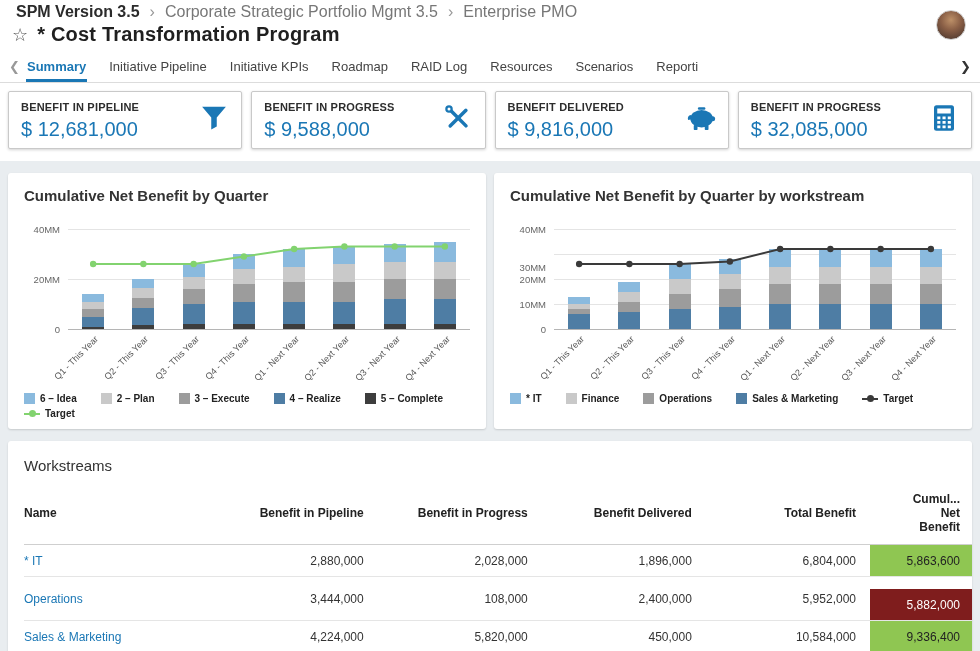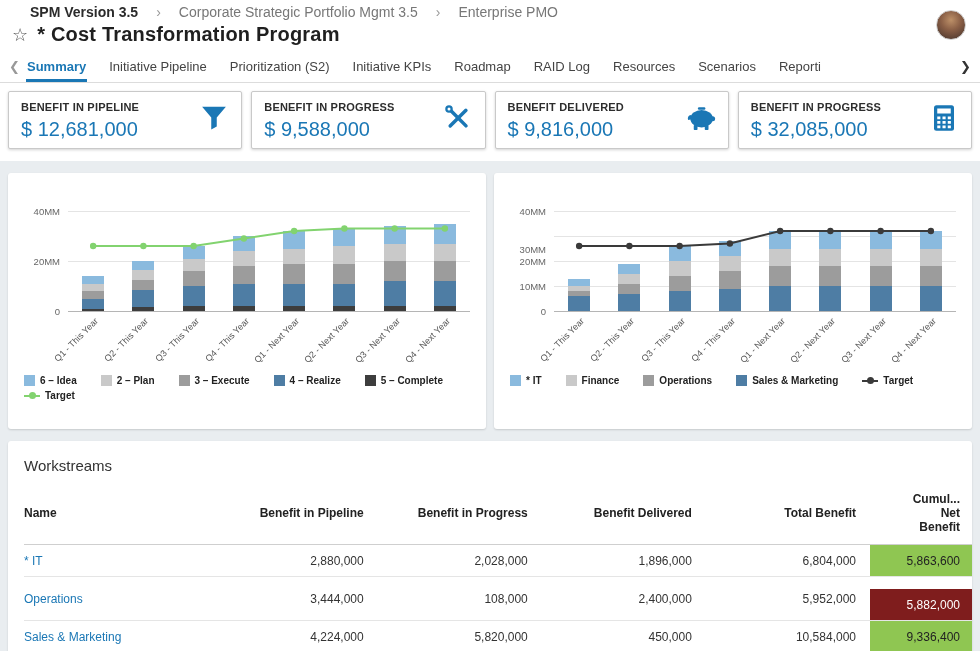--- a/index.html
+++ b/index.html
@@ -4,21 +4,21 @@
 <style>
   * { box-sizing: border-box; margin: 0; padding: 0; }
   html,body { width: 980px; height: 651px; overflow: hidden; }
   body {
     font-family: "Liberation Sans", "DejaVu Sans", sans-serif;
     background: #e9edf0;
     color: #333;
     position: relative;
   }
   .top { background: #fff; position: relative; }
-  .breadcrumb { padding: 5px 30px 0; font-size: 14px; color: #777; display: flex; gap: 18px; align-items: center; height: 19px; }
+  .breadcrumb { padding: 5px 16px 0; font-size: 16px; color: #777; display: flex; gap: 10px; align-items: center; height: 19px; }
   .breadcrumb .crumb { cursor: pointer; }
   .breadcrumb .crumb:first-child { color: #2b2b2b; font-weight: bold; }
   .breadcrumb .sep { color: #999; }
   .avatar {
     position: absolute; top: 10px; right: 14px; width: 30px; height: 30px; border-radius: 50%;
     background: radial-gradient(circle at 50% 32%, #bd9068 0%, #8a5f46 42%, #41302a 100%);
     border: 1px solid #d0d0d0; cursor: pointer;
   }
   .title-row { display: flex; align-items: center; padding: 3px 12px 6px; height: 34px; }
   .star { font-size: 18px; color: #555; margin-right: 9px; cursor: pointer; line-height: 1; }
@@ -87,21 +87,20 @@
     <div class="avatar" title=""></div>
     <div class="title-row">
       <span class="star">☆</span>
       <h1>* Cost Transformation Program</h1>
     </div>
     <div class="tabs">
       <span class="tab-chev left">❮</span>
       <div class="tab-items">
           <div class="tab active">Summary</div>
           <div class="tab">Initiative Pipeline</div>
-          <div class="tab">Prioritization (S2)</div>
           <div class="tab">Initiative KPIs</div>
           <div class="tab">Roadmap</div>
           <div class="tab">RAID Log</div>
           <div class="tab">Resources</div>
           <div class="tab">Scenarios</div>
           <div class="tab">Reporti</div>
         </div>
       <span class="tab-chev right">❯</span>
     </div>
     <div class="kpi-row">
@@ -151,20 +150,21 @@
                 <rect x="10.8" y="18" width="2.5" height="2.2"></rect>
                 <rect x="15" y="18" width="2.5" height="2.2"></rect>
               </g>
             </svg></div>
         </div>
       </div>
   </div>
 
   <div class="charts-row">
     <div class="chart-panel">
+      <div class="chart-title">Cumulative Net Benefit by Quarter</div>
       <div class="chart-body">
         <div class="y-axis">
             <div class="y-label" style="top: 100px;">0</div>
             <div class="y-label" style="top: 50px;">20MM</div>
             <div class="y-label" style="top: 0px;">40MM</div>
           </div>
         <div class="plot">
             <div class="gridline zero" style="top: 100px;"></div>
             <div class="gridline" style="top: 50px;"></div>
             <div class="gridline" style="top: 0px;"></div>
@@ -268,20 +268,21 @@
             <span class="legend-swatch" style="background: rgb(61, 61, 61);"></span>
             <span>5 – Complete</span>
           </span>
           <span class="legend-item">
             <span class="legend-line" style="background: rgb(130, 211, 111);"></span>
             <span>Target</span>
           </span>
         </div>
     </div>
     <div class="chart-panel">
+      <div class="chart-title">Cumulative Net Benefit by Quarter by workstream</div>
       <div class="chart-body">
         <div class="y-axis">
             <div class="y-label" style="top: 100px;">0</div>
             <div class="y-label" style="top: 75px;">10MM</div>
             <div class="y-label" style="top: 50px;">20MM</div>
             <div class="y-label" style="top: 38px;">30MM</div>
             <div class="y-label" style="top: 0px;">40MM</div>
           </div>
         <div class="plot">
             <div class="gridline zero" style="top: 100px;"></div>

